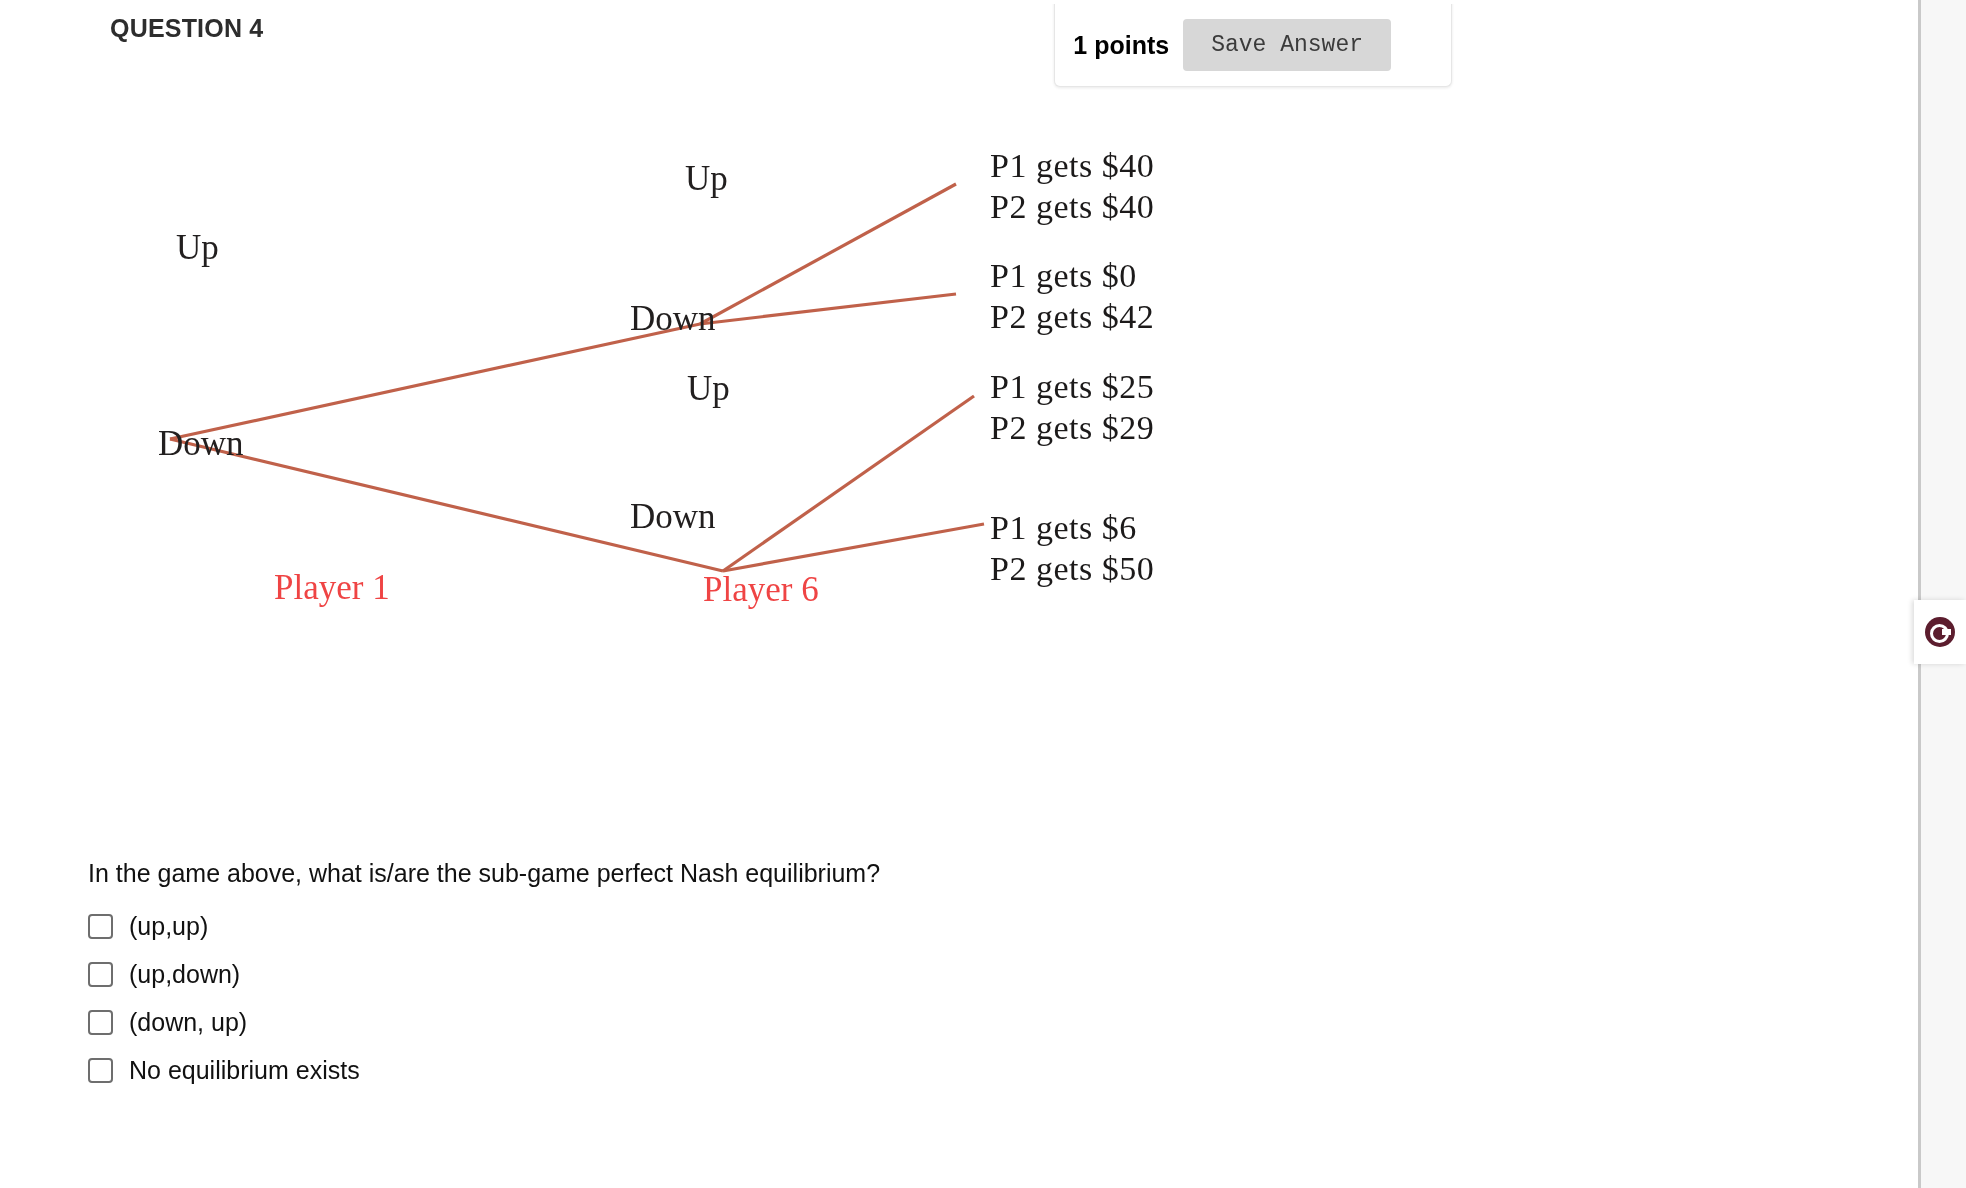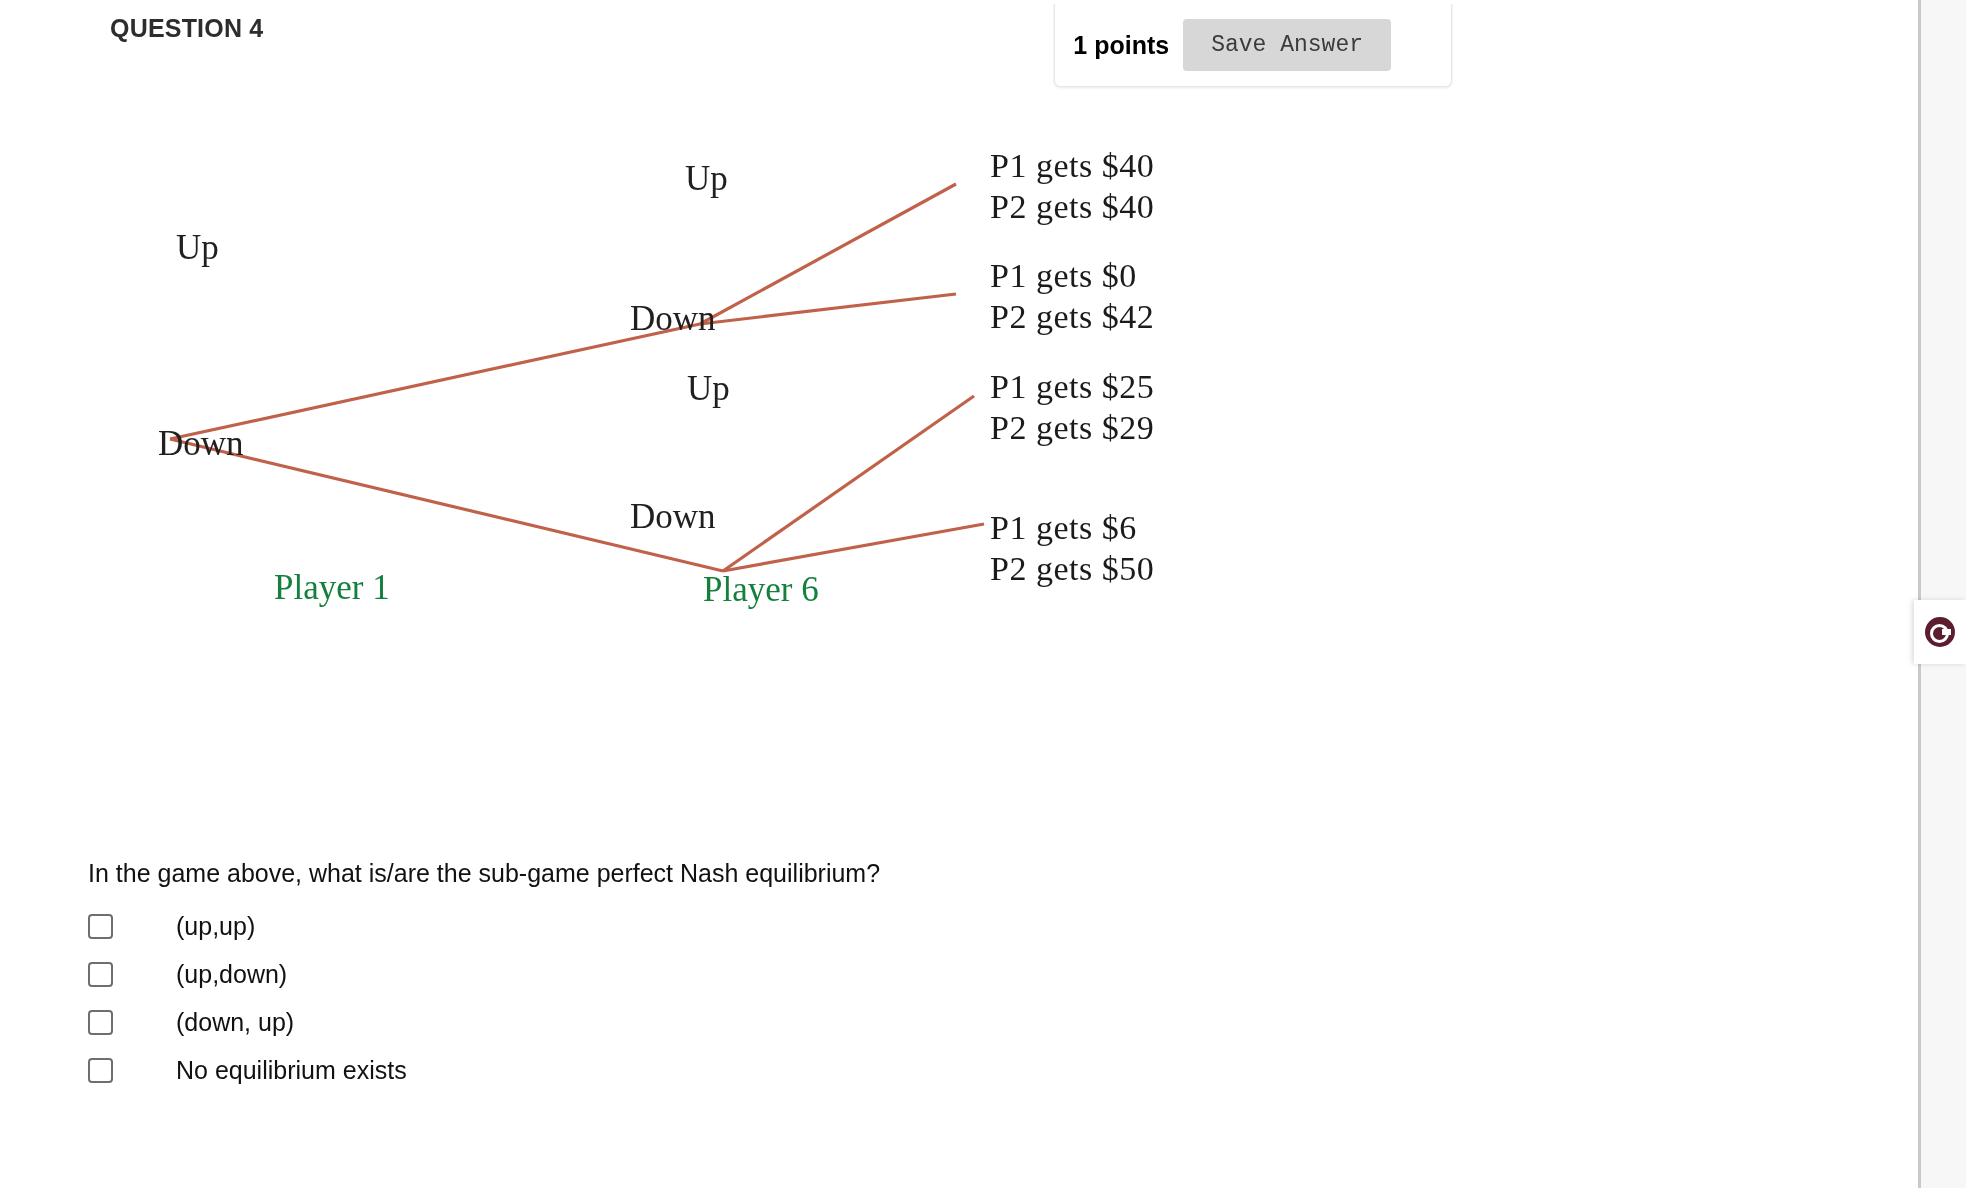--- a/index.html
+++ b/index.html
@@ -99,40 +99,39 @@
     font-family: "Liberation Serif", serif;
     font-size: 34px;
     color: #1c1a1a;
     white-space: nowrap;
     letter-spacing: 0.5px;
   }
   .player-label {
     position: absolute;
     font-family: "Liberation Serif", serif;
     font-size: 35px;
-    color: #15803d;
+    color: #ef4444;
     white-space: nowrap;
   }
 
   
   #question-text {
     position: absolute;
     left: 88px;
     top: 855px;
     font-size: 25px;
     color: #111111;
     white-space: nowrap;
   }
 
   #options { position: absolute; left: 88px; top: 898px; }
   .option-row {
     display: flex;
     align-items: center;
     height: 48px;
-    gap: 47px;
   }
   .option-box {
     width: 25px;
     height: 25px;
     border: 2px solid #6e6e6e;
     border-radius: 4px;
     background: #ffffff;
     flex: 0 0 auto;
     cursor: pointer;
   }

